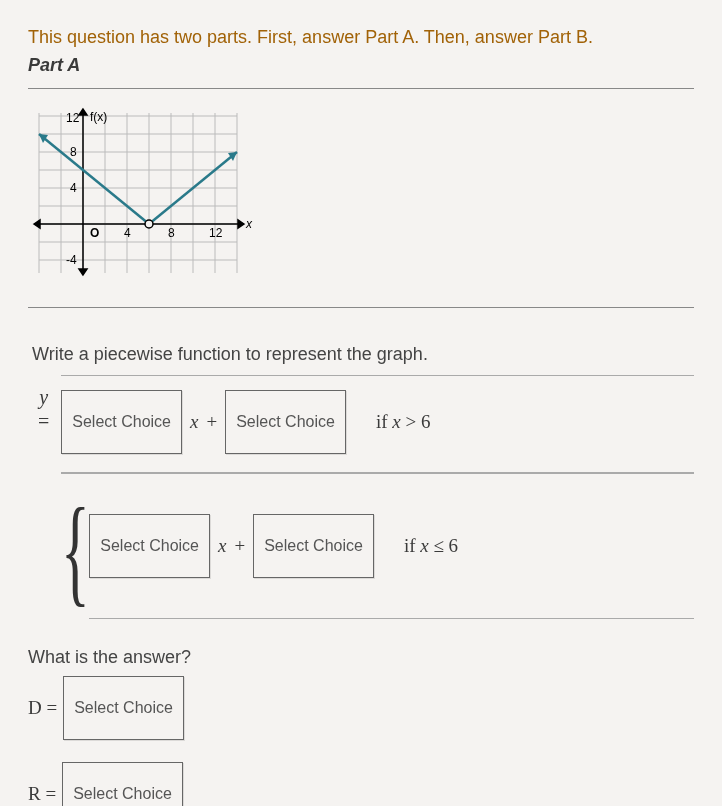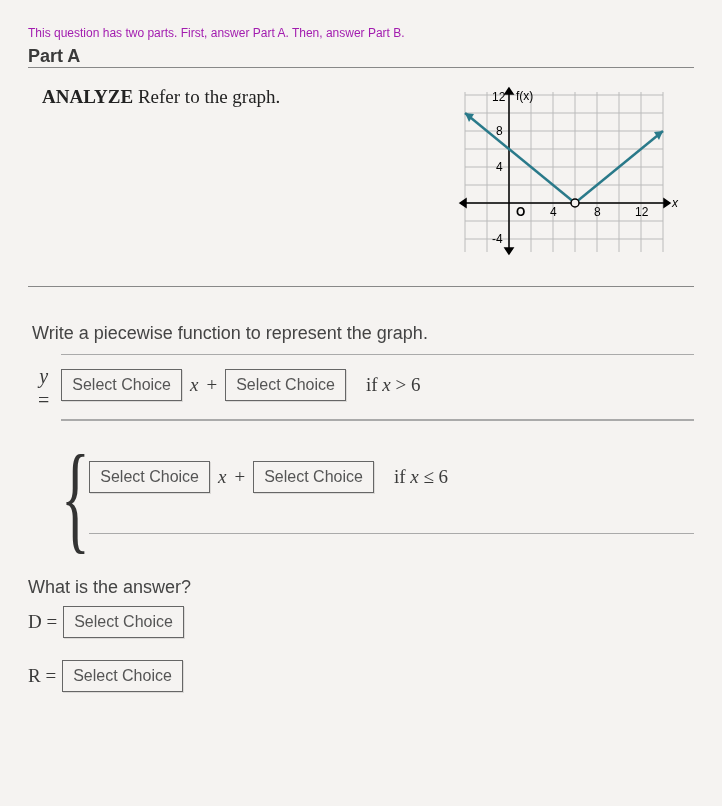--- a/index.html
+++ b/index.html
@@ -5,29 +5,31 @@
 body {
   margin: 0;
   padding: 24px 28px;
   font-family: Arial, Helvetica, sans-serif;
   background: #f5f3f1;
   color: #3a3a3a;
   width: 722px;
   box-sizing: border-box;
 }
 .intro {
-  font-size: 12px;
+  font-size: 18px;
   line-height: 1.5;
   margin-bottom: 4px;
-  color: #a21caf;
+  color: #a16207;
 }
 .part-label {
   font-size: 18px;
   font-weight: bold;
+  margin-bottom: 12px;
   color: #3a3a3a;
+  font-style: italic;
 }
 .analyze-row {
   display: flex;
   align-items: flex-start;
   border-top: 1px solid #888;
   border-bottom: 1px solid #888;
   padding: 14px 0 14px 0;
   margin-bottom: 24px;
 }
 .analyze-text {
@@ -90,32 +92,32 @@
   padding: 14px 0 18px 0;
   font-family: "Times New Roman", serif;
   font-size: 19px;
   gap: 8px;
 }
 .piece-row.first {
   border-top: 1px solid #aaa;
 }
 .select-box {
   border: 1px solid #666;
-  padding: 6px 10px;
+  padding: 22px 10px;
   font-family: Arial, sans-serif;
   font-size: 16px;
   color: #555;
   background: #f5f3f1;
   box-shadow: 1px 1px 0 rgba(0,0,0,0.1);
 }
 .var-x {
   font-style: italic;
 }
 .cond {
-  margin-left: 12px;
+  margin-left: 22px;
   font-style: normal;
 }
 .cond .var-x {
   font-style: italic;
 }
 .qrow {
   margin-top: 22px;
 }
 .qtext {
   font-size: 18px;
@@ -133,23 +135,20 @@
   border-bottom: 1px solid #aaa;
 }
 </style>
 </head>
 <body>
 
 <div class="intro">This question has two parts. First, answer Part A. Then, answer Part B.</div>
 <div class="part-label">Part A</div>
 
 <div class="analyze-row">
-  <div class="analyze-text">
-    <b>ANALYZE</b><span> Refer to the graph.</span>
-  </div>
   <div class="graph-box">
     <svg width="240" height="190" viewBox="0 0 240 190">
 
       <g stroke="#bbb" stroke-width="1">
 
         <line x1="11" y1="10" x2="11" y2="170"></line>
         <line x1="33" y1="10" x2="33" y2="170"></line>
         <line x1="55" y1="10" x2="55" y2="170"></line>
         <line x1="77" y1="10" x2="77" y2="170"></line>
         <line x1="99" y1="10" x2="99" y2="170"></line>

